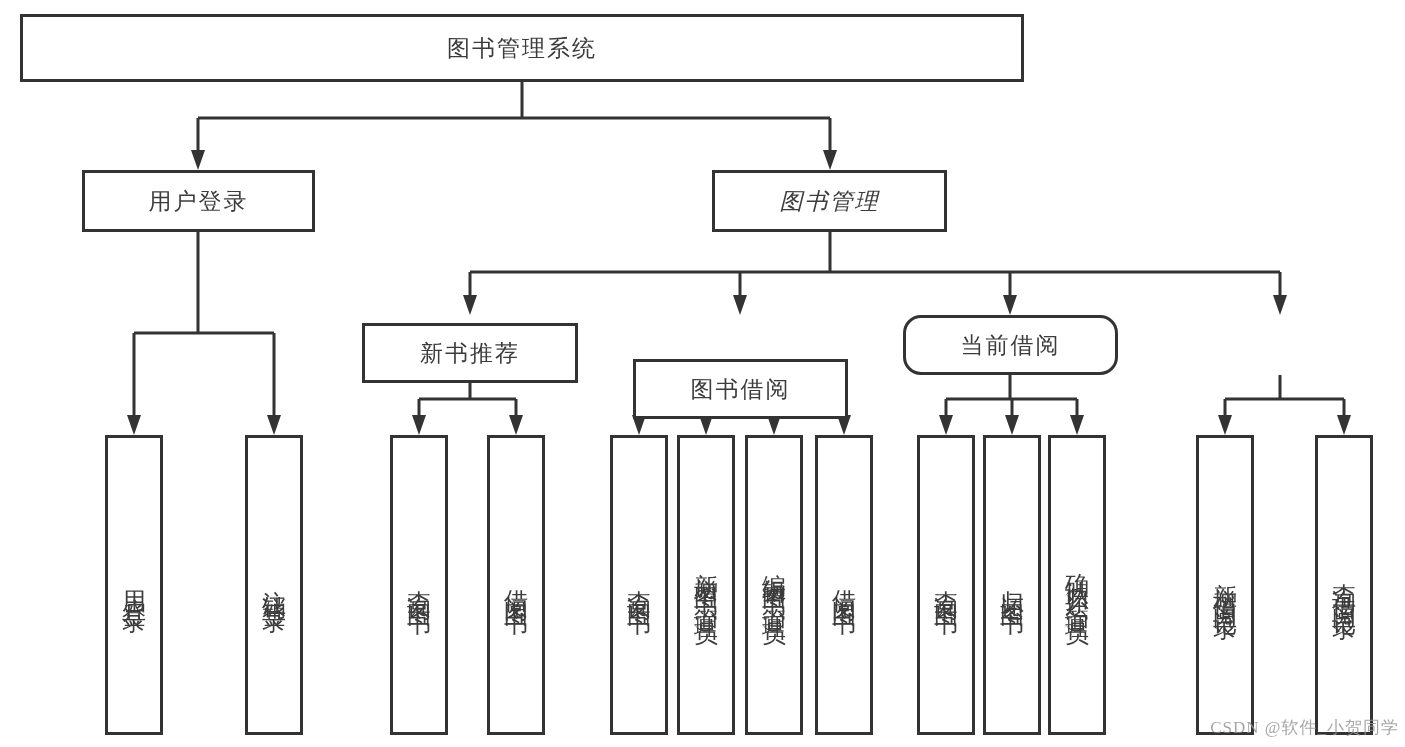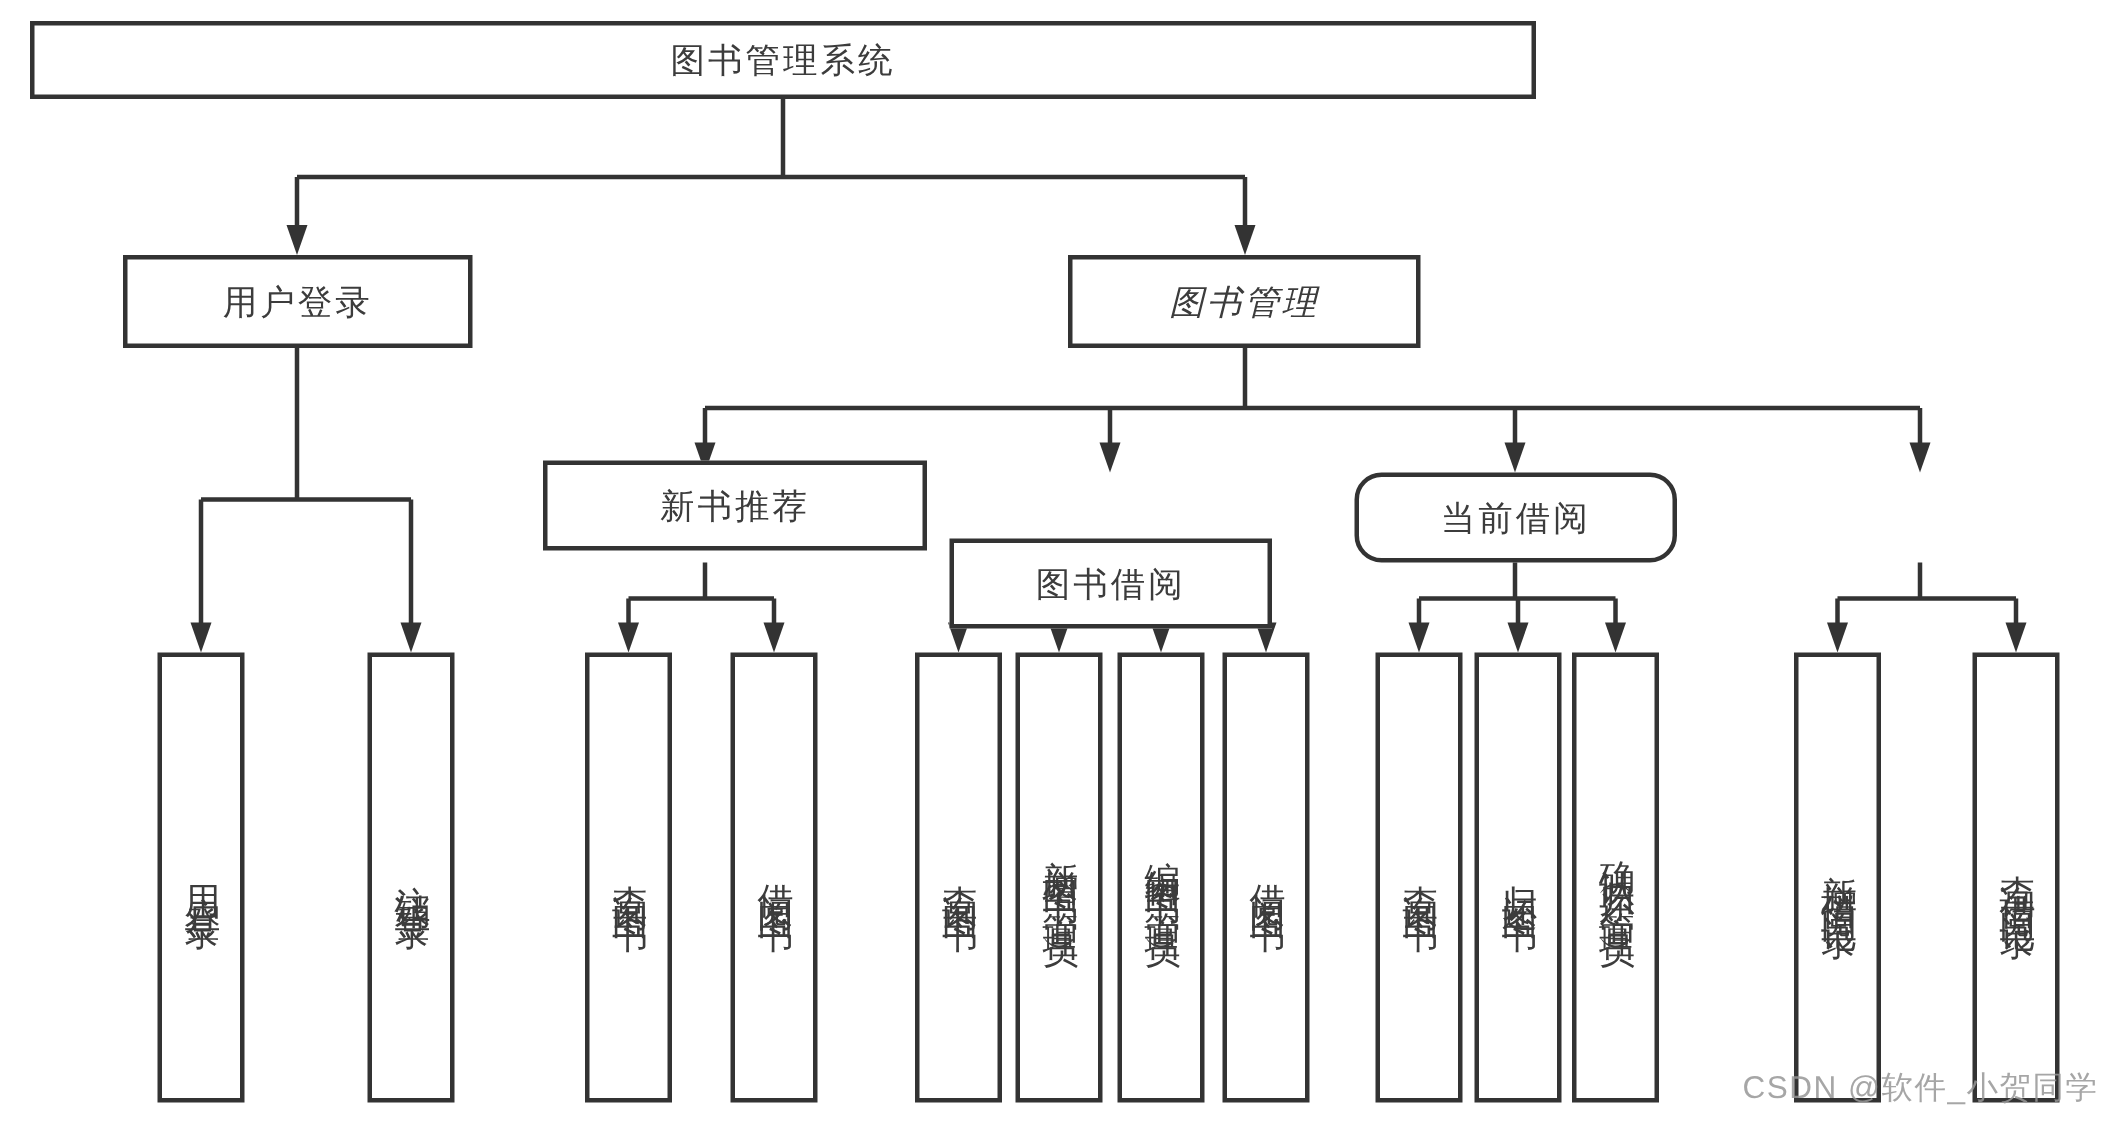--- a/index.html
+++ b/index.html
@@ -50,25 +50,26 @@
     text-orientation: mixed;
     white-space: nowrap;
     font-size: 24px;
     letter-spacing: 7px;
     line-height: 1;
   }
   .watermark {
     position: absolute;
     right: 6px;
     bottom: 8px;
-    font-size: 21px;
+    font-size: 17px;
     letter-spacing: 1px;
     color: rgba(150, 150, 150, 0.85);
     z-index: 5;
     white-space: nowrap;
+    font-family: Liberation Serif, serif;
   }
 </style>
 </head>
 <body>
 
 <div class="stage">
 
   <svg class="connectors" viewBox="0 0 1405 747" xmlns="http://www.w3.org/2000/svg">
 
     <path d="M522,66 V118 M198,118 H830 M198,118 V154 M830,118 V154"></path>
@@ -98,26 +99,26 @@
     <path d="M1010,375 V399 M946,399 H1077 M946,399 V419 M1012,399 V419 M1077,399 V419"></path>
     <polygon points="946,435 939,415 953,415"></polygon>
     <polygon points="1012,435 1005,415 1019,415"></polygon>
     <polygon points="1077,435 1070,415 1084,415"></polygon>
 
     <path d="M1280,375 V399 M1225,399 H1344 M1225,399 V419 M1344,399 V419"></path>
     <polygon points="1225,435 1218,415 1232,415"></polygon>
     <polygon points="1344,435 1337,415 1351,415"></polygon>
   </svg>
 
-  <div class="node hbox" style="left:20px; top:14px; width:1004px; height:52px;">图书管理系统</div>
+  <div class="node hbox" style="left:20px; top:14px; width:1004px; height:68px;">图书管理系统</div>
 
   <div class="node hbox" style="left:82px; top:170px; width:233px; height:62px;">用户登录</div>
   <div class="node hbox" style="left:712px; top:170px; width:235px; height:62px;font-style:italic;">图书管理</div>
 
-  <div class="node hbox" style="left:362px; top:307px; width:256px; height:60px;">新书推荐</div>
+  <div class="node hbox" style="left:362px; top:323px; width:216px; height:60px;">新书推荐</div>
   <div class="node hbox" style="left:633px; top:315px; width:215px; height:60px;margin-top:44px;">图书借阅</div>
   <div class="node hbox" style="left:903px; top:315px; width:215px; height:60px;border-radius:18px;">当前借阅</div>
 
   <div class="node vbox" style="left:105px; top:435px; width:58px; height:300px;">
     <span>用户登录</span>
   </div>
   <div class="node vbox" style="left:245px; top:435px; width:58px; height:300px;">
     <span>注销登录</span>
   </div>
 

